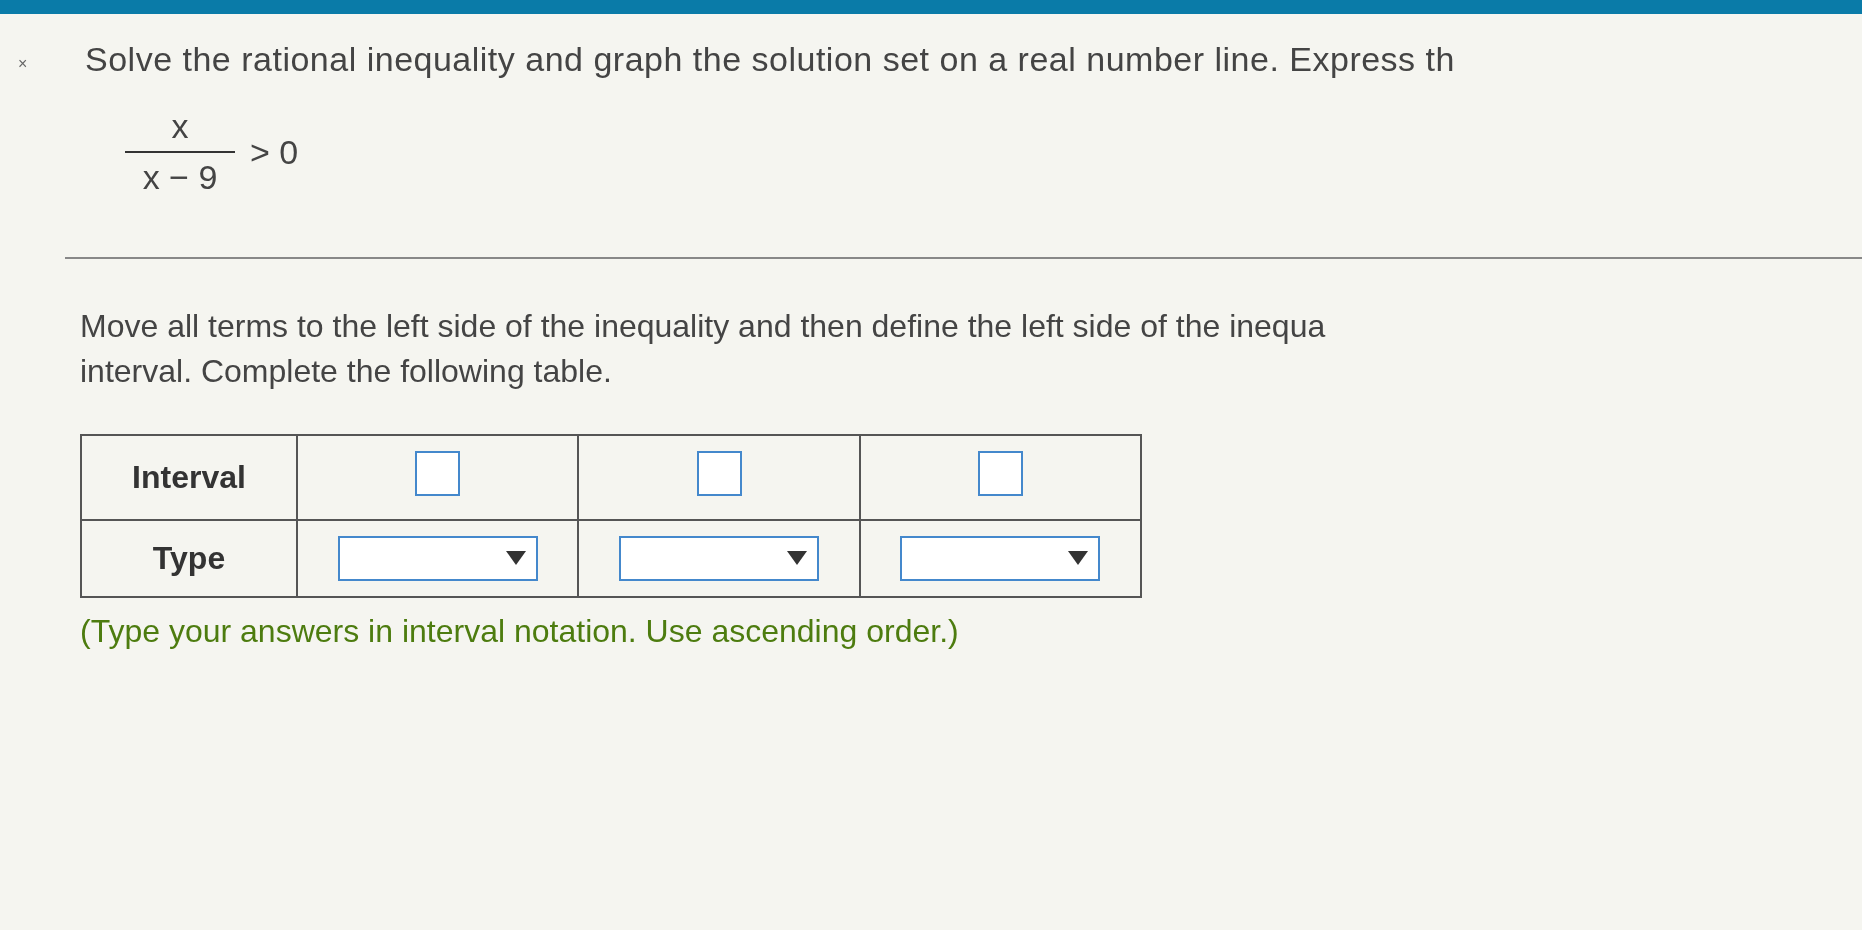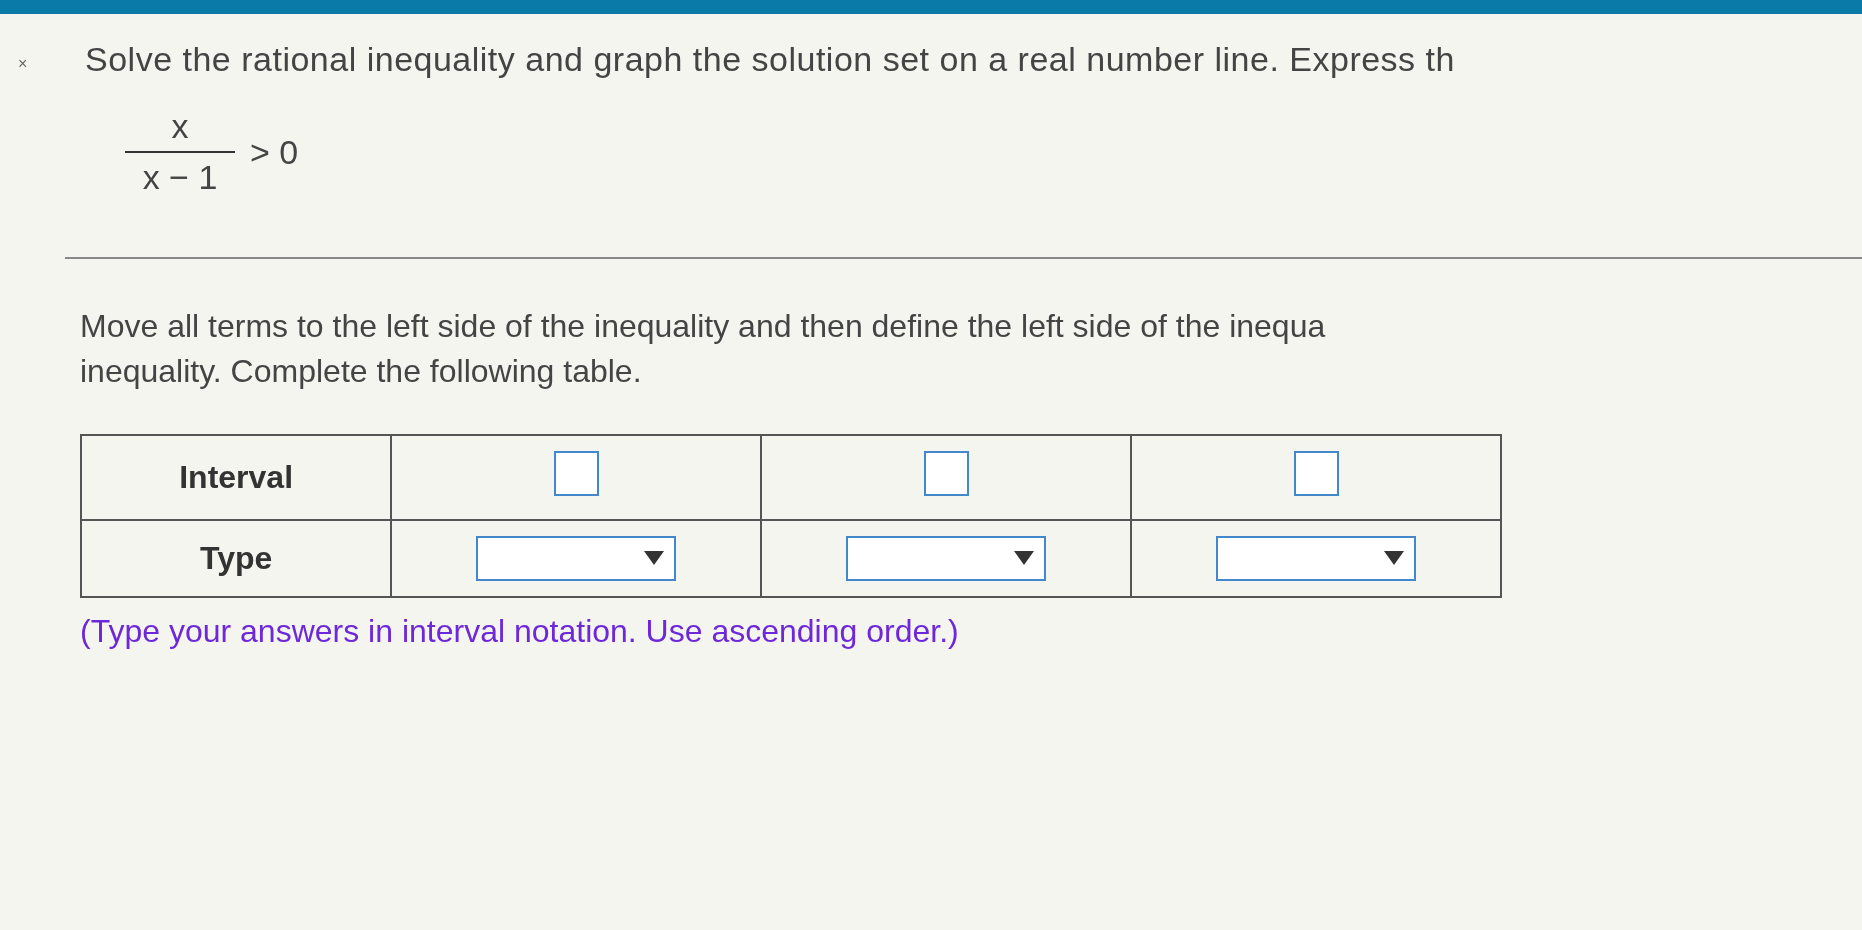--- a/index.html
+++ b/index.html
@@ -78,21 +78,21 @@
       font-size: 32px;
       color: #444;
       line-height: 1.4;
       margin-bottom: 40px;
       margin-left: 15px;
     }
     
     .answer-table {
       border-collapse: collapse;
       margin-left: 15px;
-      width: 1422px;
+      width: 1062px;
     }
     
     .answer-table td {
       border: 2px solid #555;
       padding: 15px 20px;
       text-align: center;
       font-size: 32px;
       color: #333;
       height: 70px;
     }
@@ -129,21 +129,21 @@
     .dropdown-arrow {
       width: 0;
       height: 0;
       border-left: 10px solid transparent;
       border-right: 10px solid transparent;
       border-top: 14px solid #333;
     }
     
     .footer-note {
       font-size: 32px;
-      color: #6d28d9;
+      color: #4d7c0f;
       margin-top: 15px;
       margin-left: 15px;
     }
     
     .close-marker {
       position: absolute;
       top: 55px;
       left: 18px;
       font-size: 16px;
       color: #666;
@@ -155,30 +155,30 @@
 <div class="close-marker">×</div>
 
 <div class="content-area">
 
   <div class="question-text">Solve the rational inequality and graph the solution set on a real number line. Express th</div>
 
   <div class="fraction-container">
     <div class="fraction">
       <div class="numerator">x</div>
       <div class="fraction-line"></div>
-      <div class="denominator">x − 1</div>
+      <div class="denominator">x − 9</div>
     </div>
     <div class="gt-zero">&gt; 0</div>
   </div>
 
   <hr class="divider">
 
   <div class="instruction-text">
     <span>Move all terms to the left side of the inequality and then define the left side of the inequa</span><br>
-    <span>inequality. Complete the following table.</span>
+    <span>interval. Complete the following table.</span>
   </div>
 
   <table class="answer-table">
     <tbody>
         <tr>
       <td class="label-cell">Interval</td>
       <td class="input-cell">
         <span class="text-input-box"></span>
       </td>
       <td class="input-cell">

